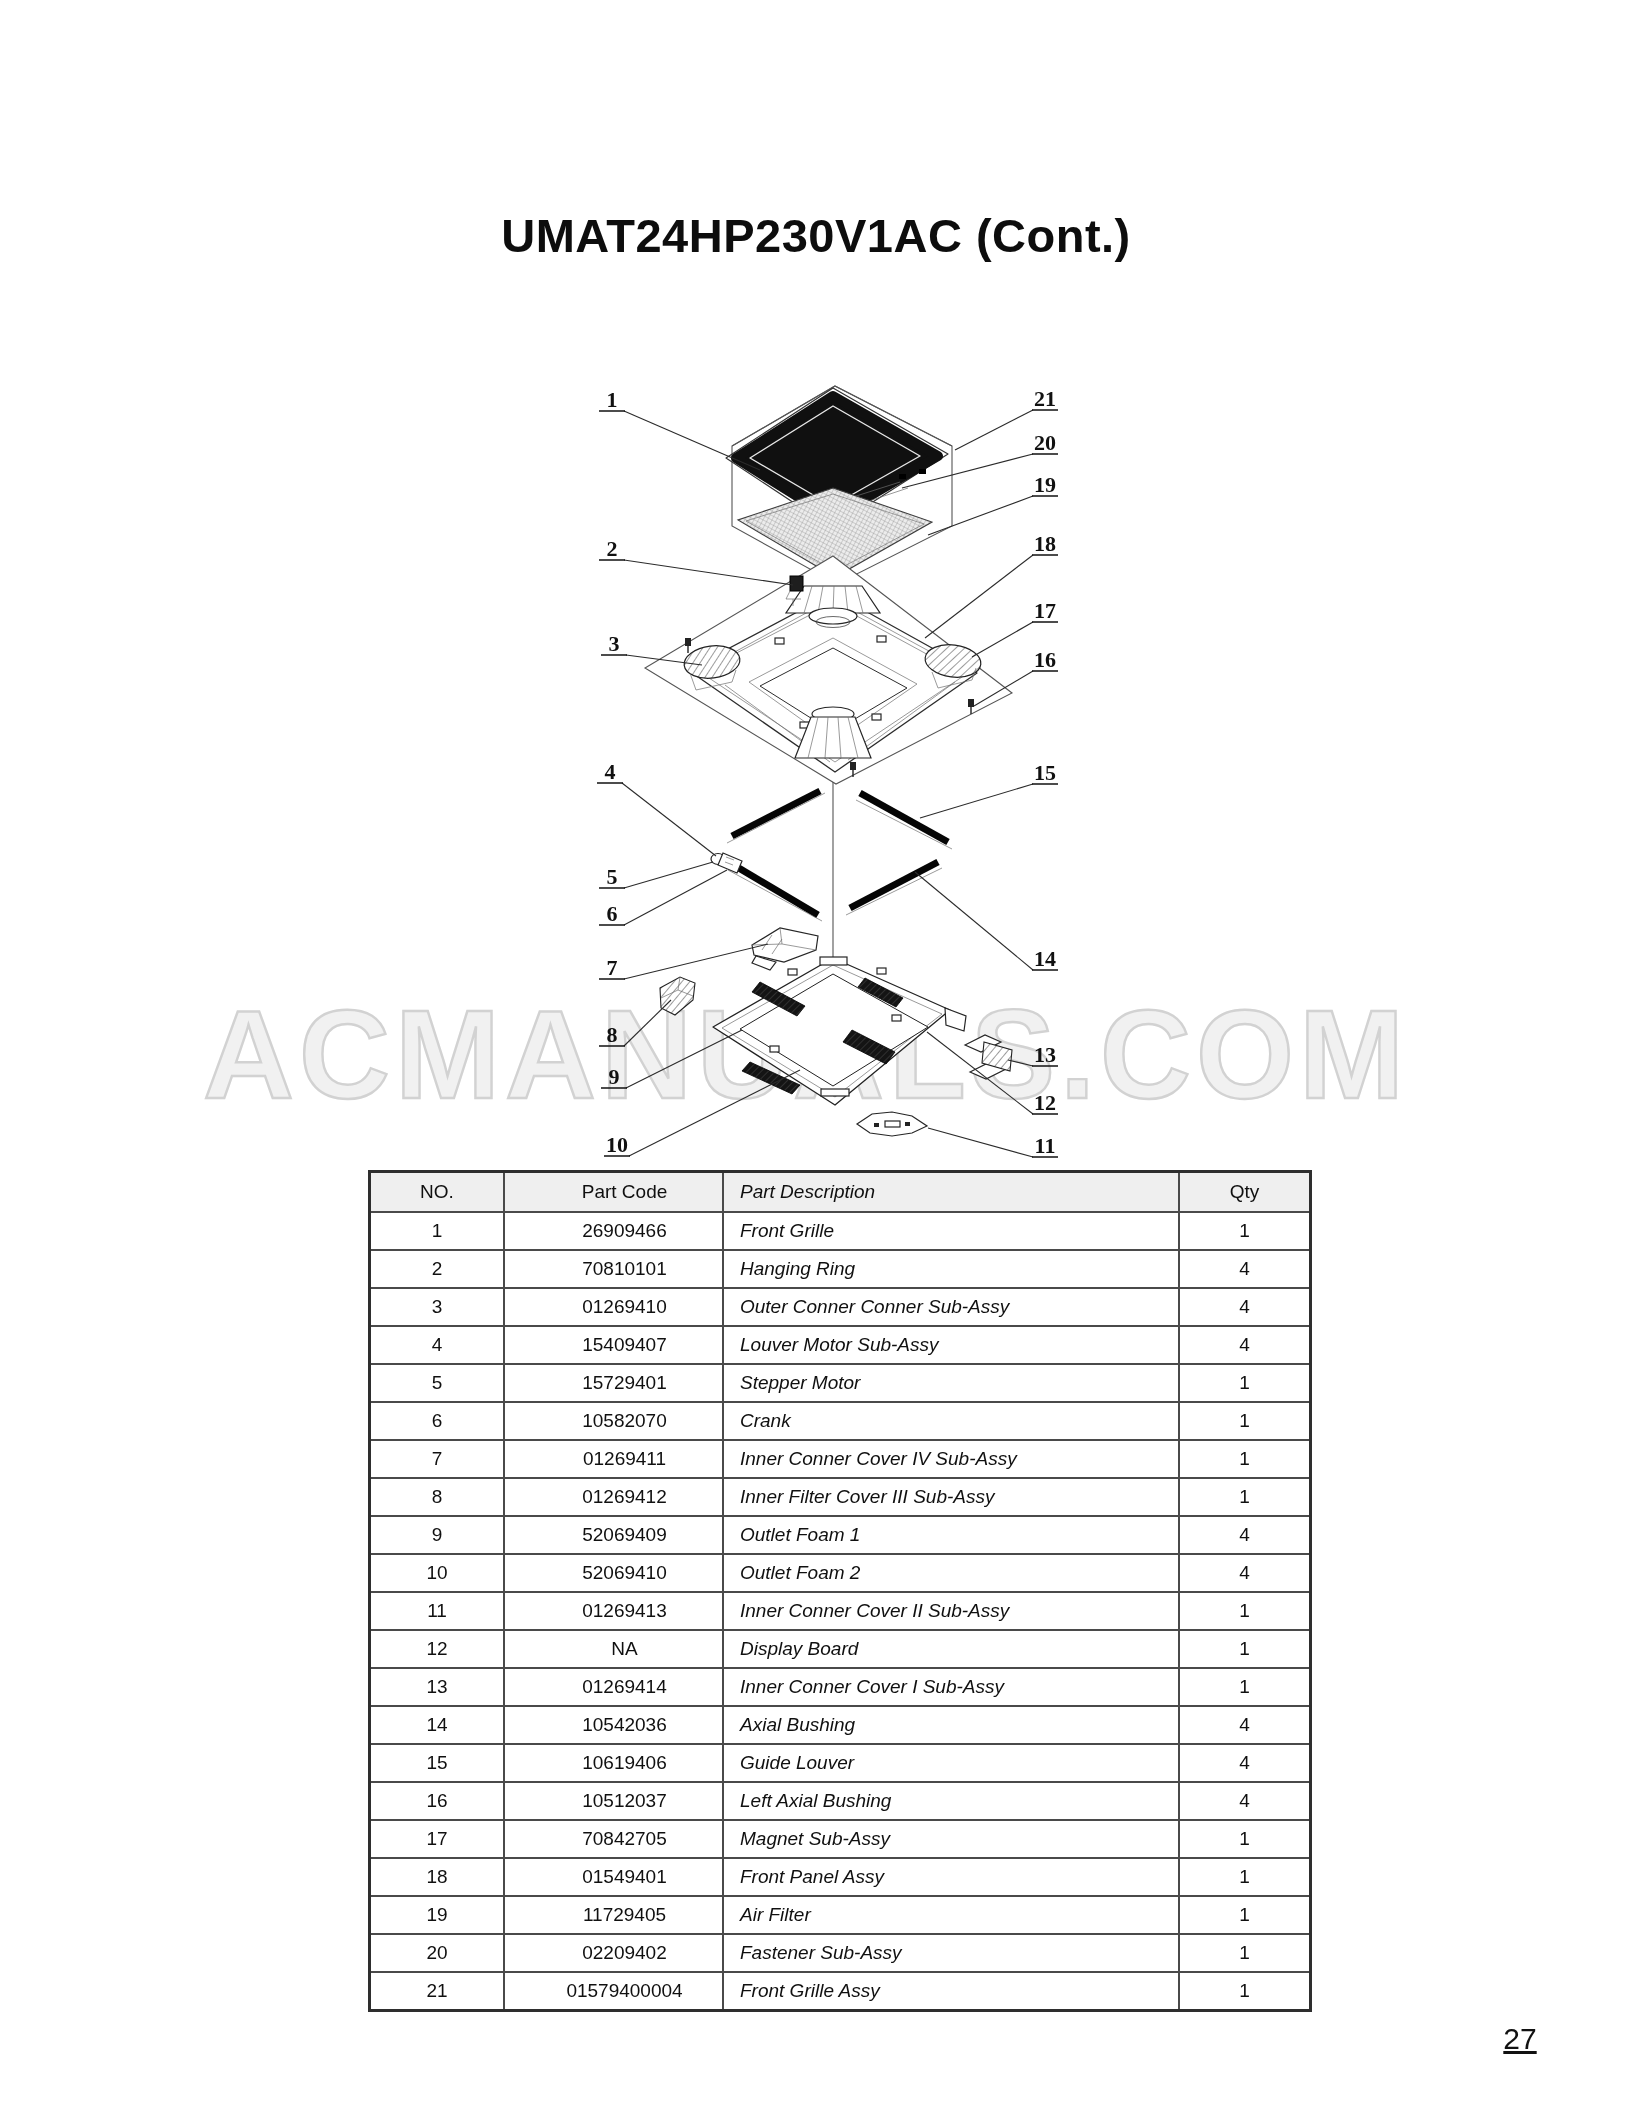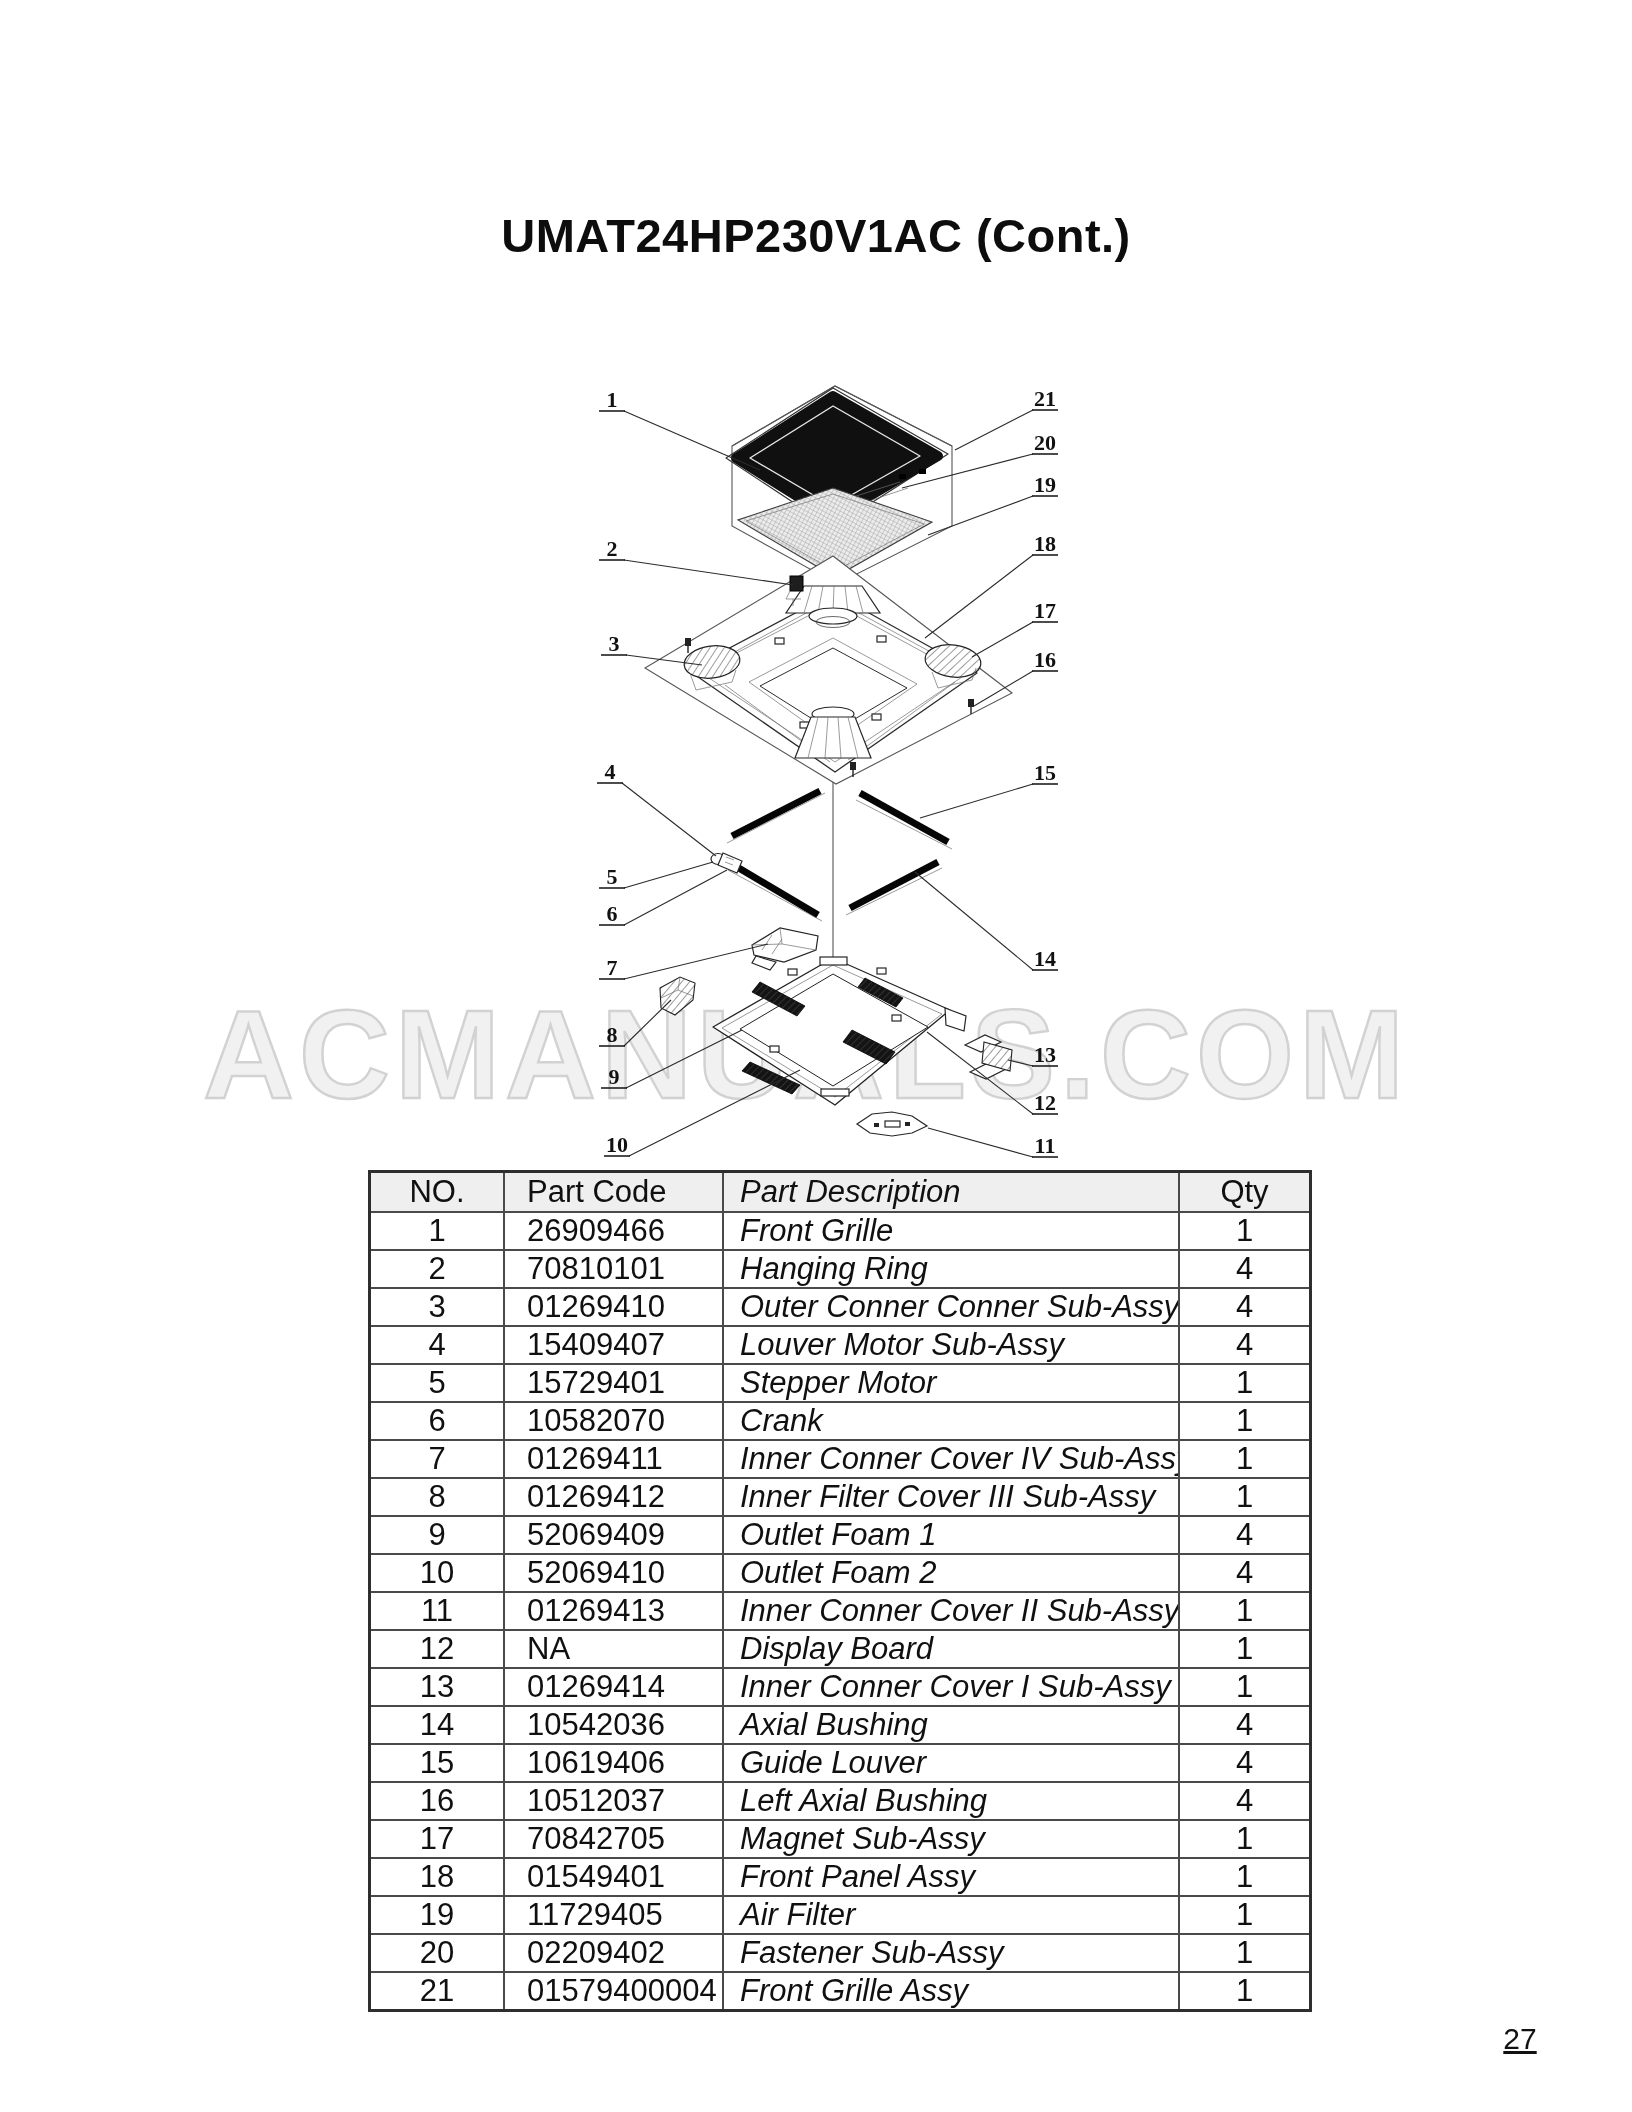--- a/index.html
+++ b/index.html
@@ -10,30 +10,30 @@
   .title-block{
     position:absolute;top:204px;left:0;right:0;text-align:center;
     font-weight:bold;font-size:47px;line-height:63px;color:#0d0d0d;
     letter-spacing:0.5px;
   }
   #watermark-svg{position:absolute;left:0;top:980px;z-index:1;}
   #diagram-svg{position:absolute;left:380px;top:370px;z-index:2;}
   #parts-table{
     position:absolute;left:368px;top:1170px;width:894px;z-index:3;
     border-collapse:collapse;table-layout:fixed;
-    font-size:31px;color:#101010;
+    font-size:19px;color:#101010;
     border:3px solid #2e2e2e;
   }
   #parts-table th,#parts-table td{
     border:2px solid #4a4a4a;height:36px;padding:0;
     font-weight:400;white-space:nowrap;overflow:hidden;
   }
   #parts-table thead th{background:#efefef;height:38px;}
   .col-no{width:132px;text-align:center;}
-  .col-code{width:195px;text-align:left;padding-left:22px !important;}
+  .col-code{width:195px;text-align:center;padding-left:22px !important;}
   .col-desc{width:438px;text-align:left;padding-left:16px !important;font-style:italic;}
   .col-qty{width:129px;text-align:center;}
   #page-number{
     position:absolute;left:1480px;top:2022px;width:80px;text-align:center;
     font-size:30px;color:#111;z-index:3;text-decoration:underline;
   }
   .callout-label{
     font-family:"Liberation Serif",serif;font-weight:bold;font-size:22px;fill:#111;
   }
   .leader{stroke:#2b2b2b;stroke-width:1.1;fill:none;}

